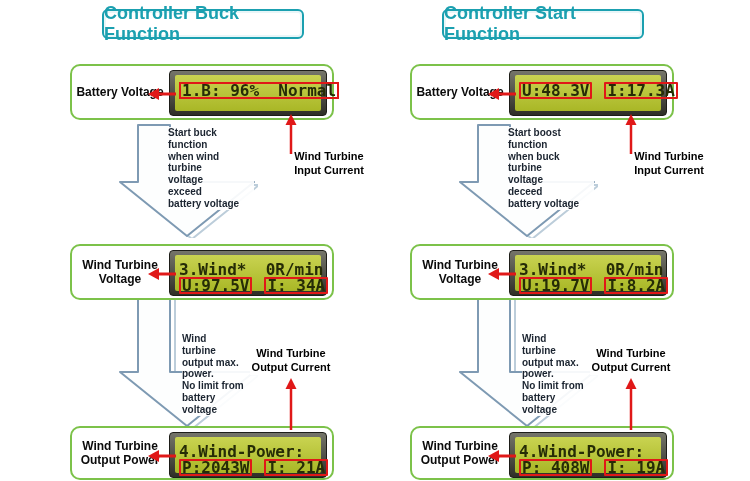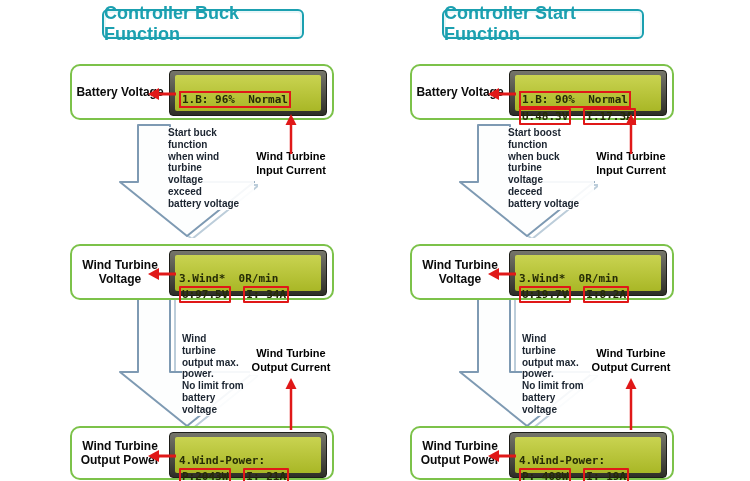--- a/index.html
+++ b/index.html
@@ -24,41 +24,41 @@
   .panel-1{top:64px;} .panel-3{top:244px;} .panel-4{top:426px;height:54px;}
   .panel-label{position:absolute;left:4px;top:0;width:88px;height:100%;
     display:flex;align-items:center;justify-content:center;text-align:center;
     font-weight:bold;font-size:12px;color:#0b0b0b;line-height:1.2;}
   .left-arrow{position:absolute;left:76px;top:22px;width:30px;height:12px;z-index:4;}
 
   .lcd{position:absolute;right:5px;top:4px;width:158px;height:46px;
     background:linear-gradient(#75756a,#2e2e27);border:1px solid #1d1d18;
     border-radius:4px;padding:4px 5px;}
   .lcd-screen{width:100%;height:100%;background:linear-gradient(#c9d351,#a9b726);
-    border-radius:2px;padding:16px 4px;display:flex;flex-direction:column;justify-content:space-between;
-    font-family:"DejaVu Sans Mono", monospace;font-size:11px;font-weight:bold;color:var(--lcd-text);}
+    border-radius:2px;padding:7px 4px;display:flex;flex-direction:column;justify-content:space-between;
+    font-family:"DejaVu Sans Mono", monospace;font-size:16px;font-weight:bold;color:var(--lcd-text);}
   .lcd-line{white-space:pre;line-height:15px;}
   .line1-boxed{border:2px solid var(--red);align-self:flex-start;line-height:13px;padding:0 1px;}
   .lcd-line2{display:flex;gap:12px;}
   .red-box{border:2px solid var(--red);border-radius:1px;padding:0 1px;line-height:13px;}
 
   .block-arrow{position:absolute;z-index:1;}
   .block-arrow-1{left:116px;top:124px;width:140px;height:114px;}
   .block-arrow-2{left:116px;top:288px;width:140px;height:140px;}
   .arrow-main{fill:#fdfefe;stroke:var(--arrow-stroke);stroke-width:2;stroke-linejoin:round;}
   .arrow-shadow{fill:none;stroke:var(--arrow-shadow);stroke-width:2;stroke-linejoin:round;}
 
   .note{position:absolute;z-index:3;font-weight:bold;font-size:10px;color:var(--note);
     line-height:1.18;white-space:pre-line;background:rgba(255,255,255,0.93);}
   .note-1{left:166px;top:127px;width:86px;}
   .note-2{left:180px;top:291px;width:88px;margin-top:42px;}
 
   .current-label{position:absolute;left:248px;width:82px;z-index:3;text-align:center;
     font-weight:bold;font-size:11px;color:#000;line-height:1.25;background:#fff;}
-  .input-current{top:150px;} .output-current{top:347px;}
+  .input-current{top:150px;margin-left:38px;} .output-current{top:347px;}
 
   .v-arrow{position:absolute;z-index:5;width:16px;}
   .v-arrow-1{left:281px;top:114px;height:40px;}
   .v-arrow-2{left:281px;top:378px;height:52px;}
   .red-stroke{stroke:var(--red);} .red-fill{fill:var(--red);}
 </style>
 </head>
 <body>
 
 <div class="canvas">
@@ -152,21 +152,20 @@
     <div class="title-box">Controller Start Function</div>
 
     <div class="panel panel-1">
       <div class="panel-label">Battery Voltage</div>
       <svg class="left-arrow" viewBox="0 0 30 12">
         <line class="red-stroke" x1="28" y1="6" x2="9" y2="6" stroke-width="3"></line>
         <polygon class="red-fill" points="11,0 0,6 11,12"></polygon>
       </svg>
       <div class="lcd">
         <div class="lcd-screen">
-          <div class="lcd-line line1-boxed">1.B: 90%  Normal</div>
           <div class="lcd-line lcd-line2">
             <span class="red-box">U:48.3V</span>
             <span class="red-box">I:17.3A</span>
           </div>
         </div>
       </div>
     </div>
 
     <svg class="block-arrow block-arrow-1" viewBox="0 0 140 114">
       <polygon class="arrow-shadow" points="20,1 52,1 52,58 136,58 69,112 2,58 20,58" transform="translate(5,3)"></polygon>

